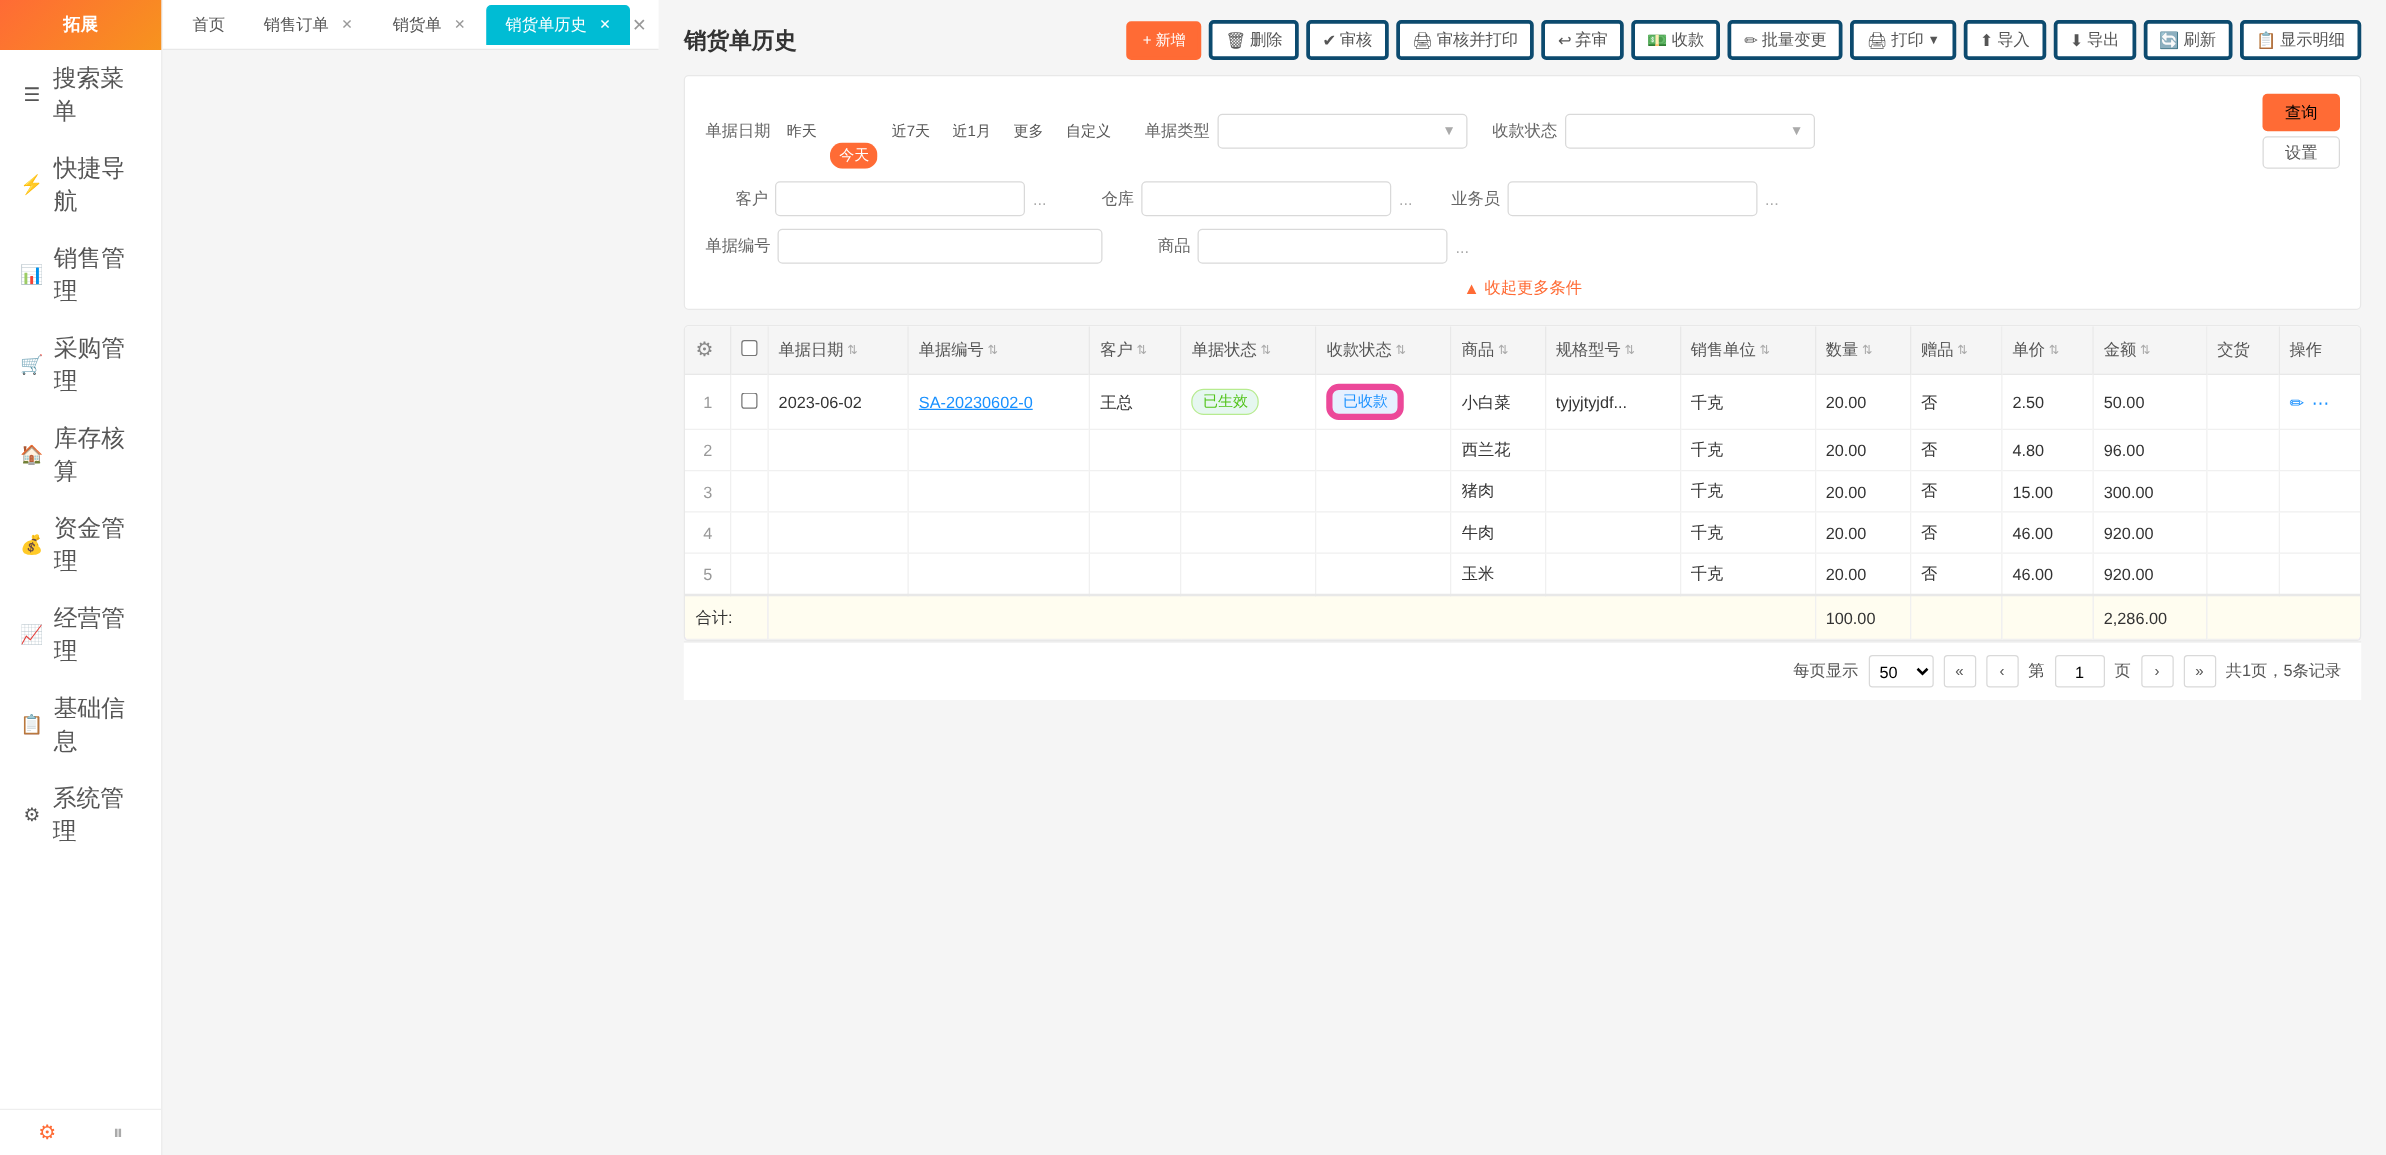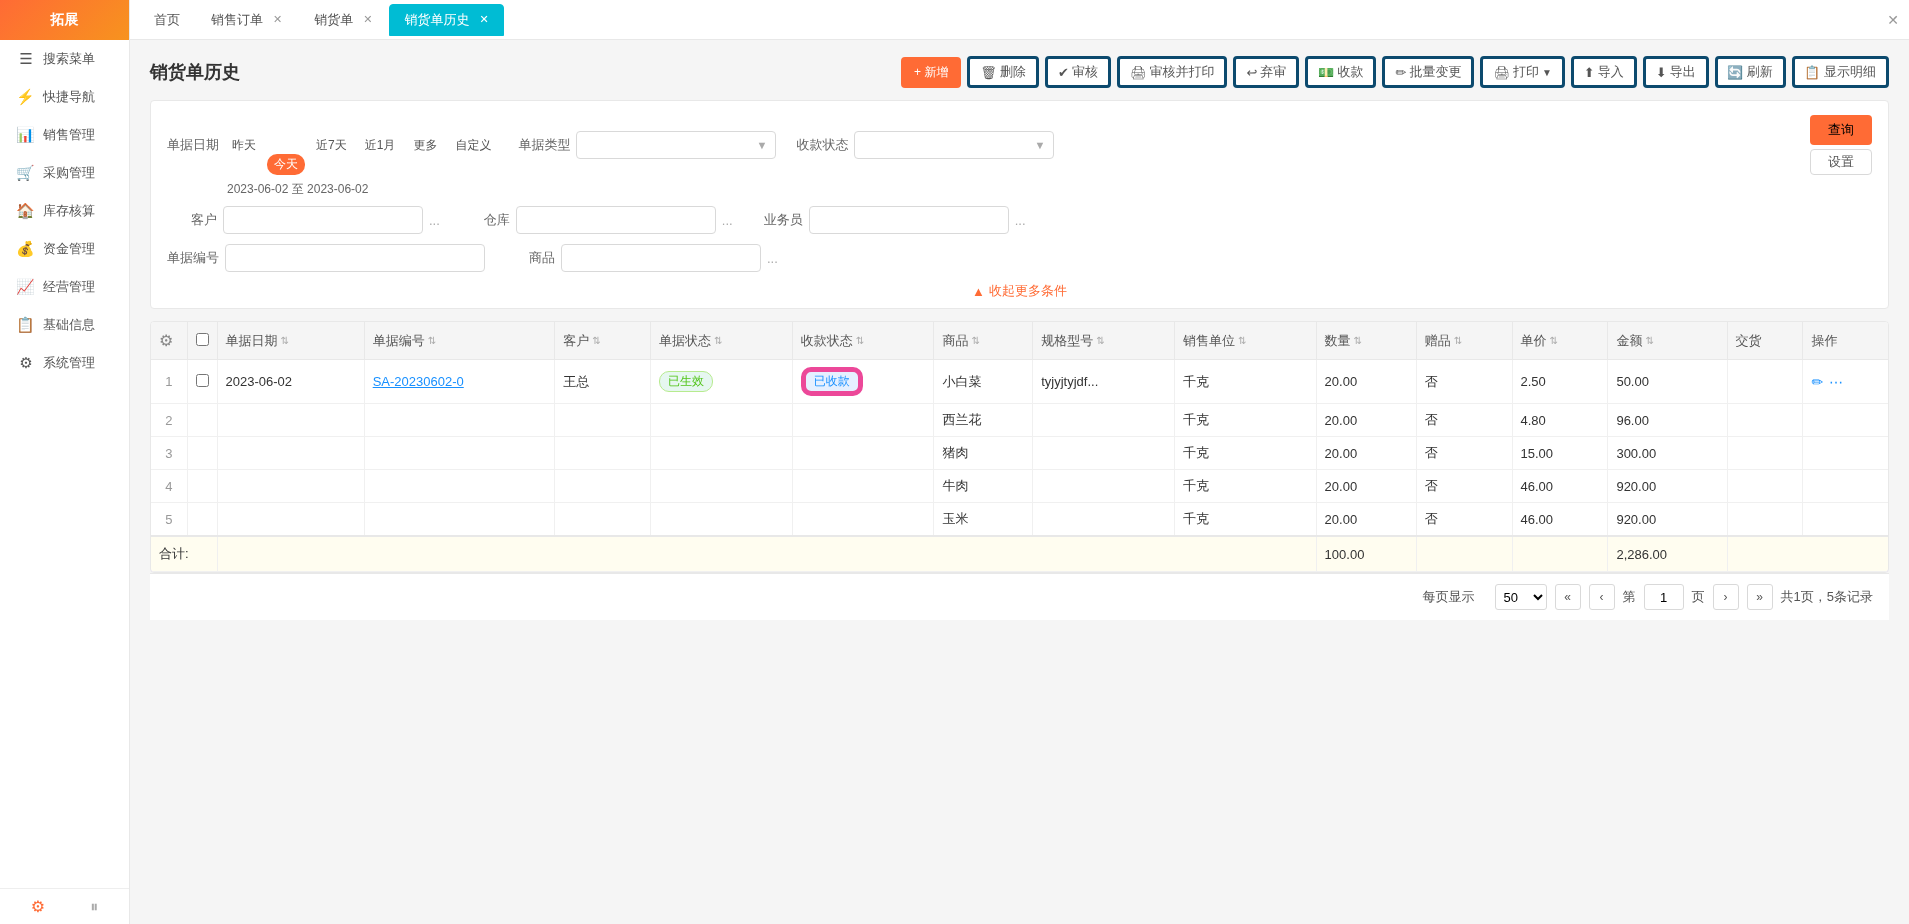--- a/index.html
+++ b/index.html
@@ -28,35 +28,34 @@
     .sidebar-item {
       display: flex;
       align-items: center;
       padding: 10px 14px;
       cursor: pointer;
       color: #555;
       gap: 8px;
       border-left: 3px solid transparent;
     }
     .sidebar-item .icon { width: 18px; height: 18px; display: flex; align-items: center; justify-content: center; font-size: 15px; }
-    .sidebar-item .label { font-size: 13px; }
+    .sidebar-item .label { font-size: 19px; }
     .sidebar-bottom {
       margin-top: auto;
       border-top: 1px solid #eee;
       display: flex;
       align-items: center;
       justify-content: space-around;
       padding: 8px;
     }
 
     
     .main {
       flex: 1;
       display: flex;
-      flex-direction: column;
       height: 100%;
       overflow: hidden;
     }
 
     
     .tabs-bar {
       display: flex;
       align-items: center;
       background: #fff;
       border-bottom: 1px solid #e8e8e8;
@@ -289,21 +288,20 @@
       outline: none;
     }
     .page-select {
       height: 26px;
       border: 1px solid #d9d9d9;
       border-radius: 3px;
       padding: 0 4px;
       outline: none;
       cursor: pointer;
       background: #fff;
-      margin-left: 12px;
     }
     .query-btn {
       background: #ff6b35;
       color: #000000;
       border: none;
       border-radius: 4px;
       padding: 5px 18px;
       cursor: pointer;
       font-size: 13px;
       height: 30px;
@@ -476,23 +474,20 @@
             <span></span>
             <span style="color:#aaa;font-size:11px;">▼</span>
           </div>
         </div>
         <div style="display:flex;flex-direction:column;gap:4px;margin-left:auto;">
           <button class="query-btn">查询</button>
           <button class="set-btn">设置</button>
         </div>
       </div>
 
-      <div style="margin-left:60px;margin-bottom:8px;margin-top:-4px;">
-        <span class="filter-date-range">2023-06-02 至 2023-06-02</span>
-      </div>
 
       <div class="filter-row">
         <div class="filter-item">
           <span class="filter-label">客户</span>
           <input class="filter-input" style="min-width: 200px;">
           <span class="filter-dots">...</span>
         </div>
         <div class="filter-item">
           <span class="filter-label">仓库</span>
           <input class="filter-input" style="min-width: 200px;">

